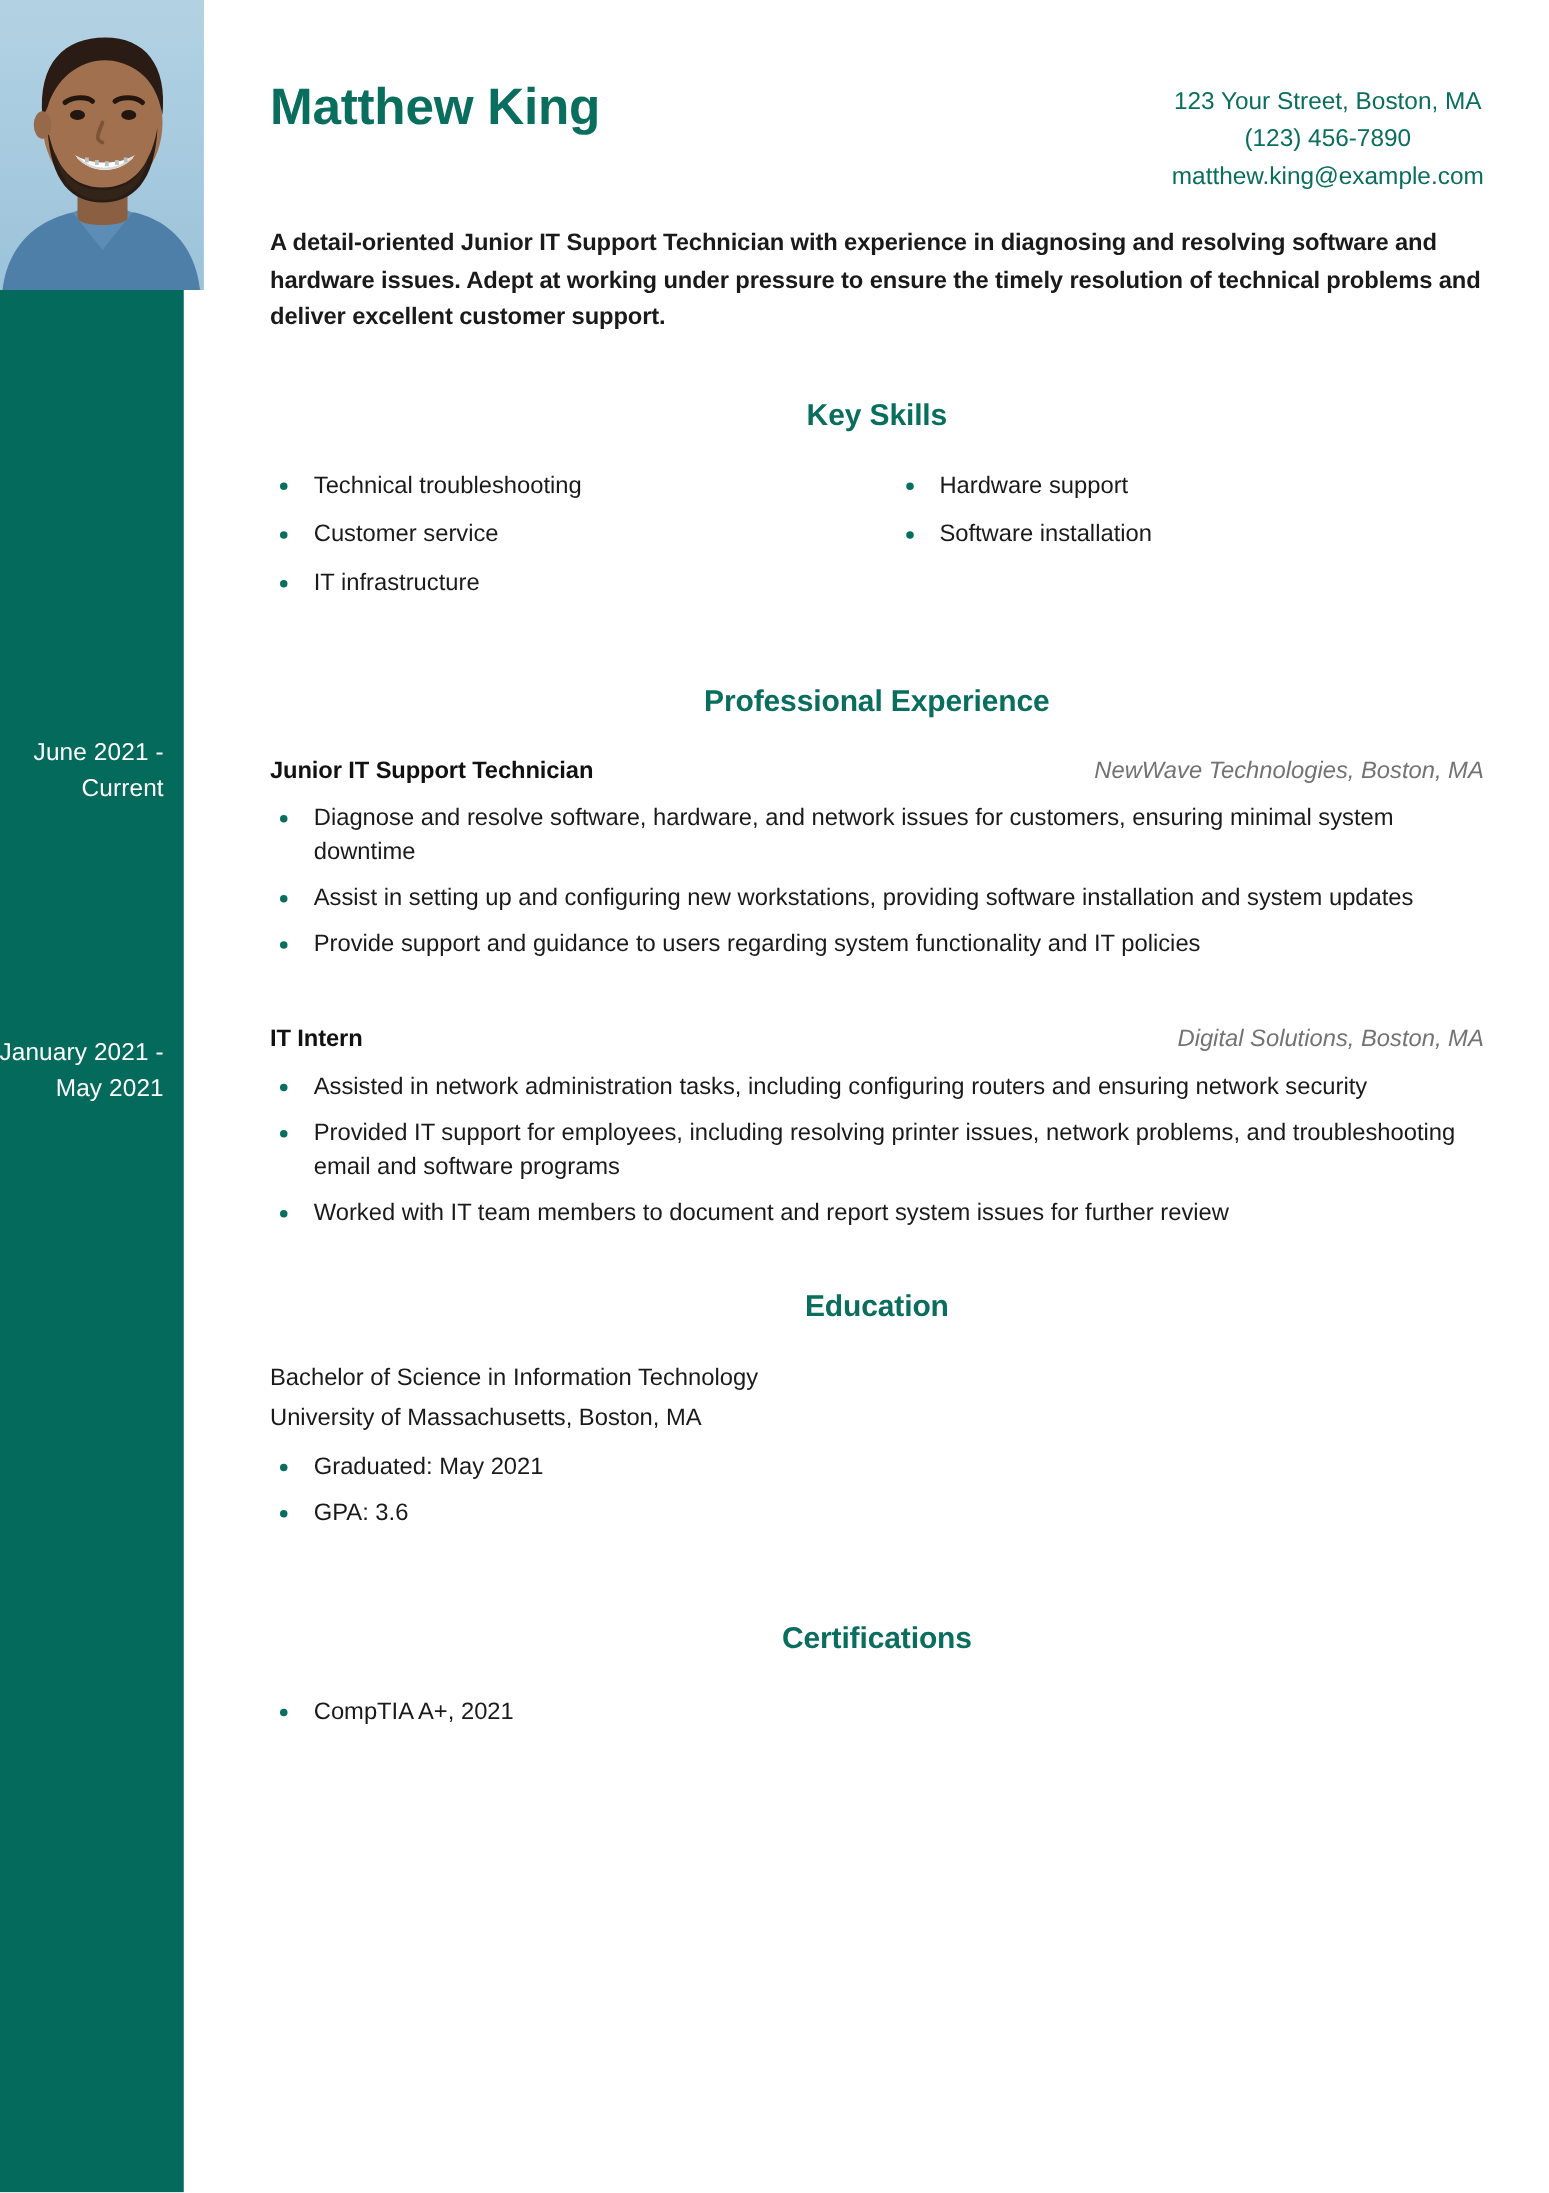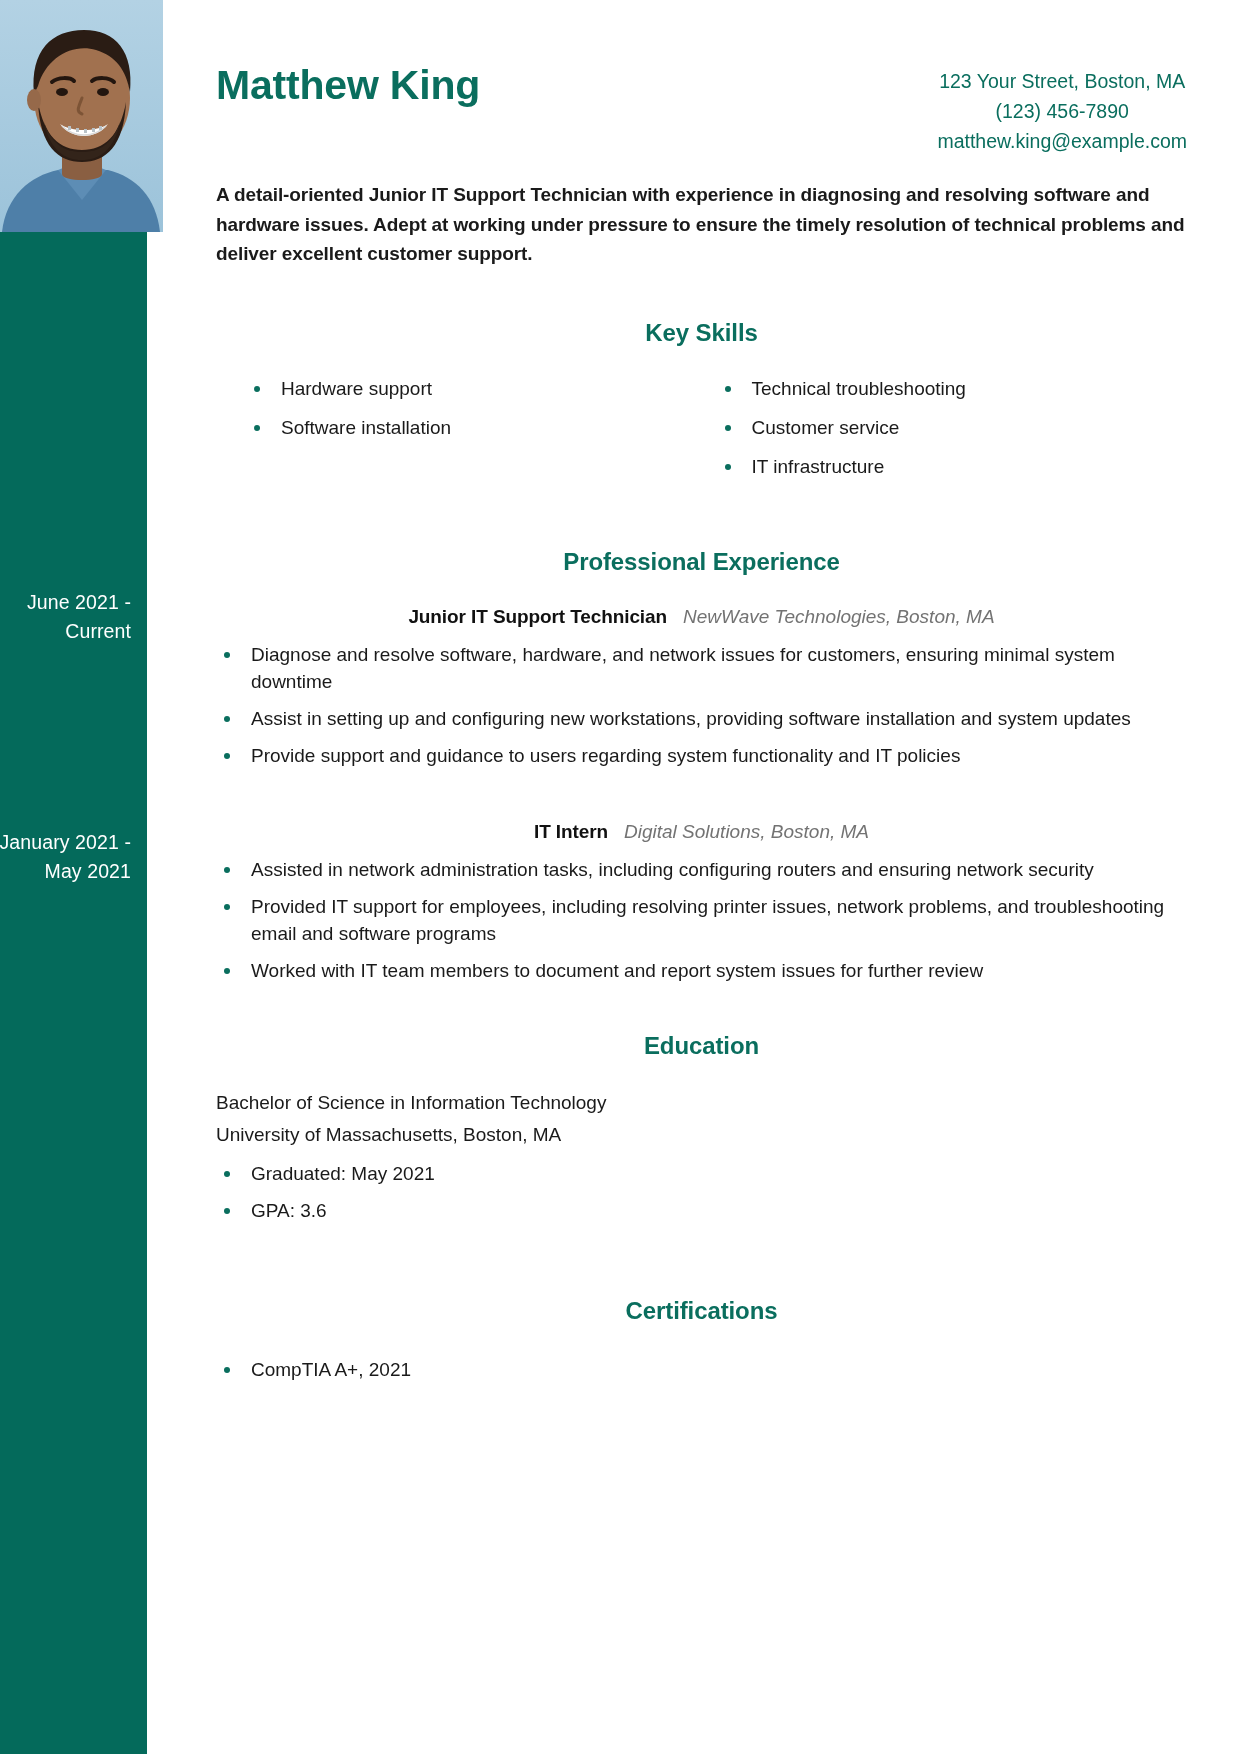--- a/index.html
+++ b/index.html
@@ -139,21 +139,21 @@
     display: flex;
   }
   .skills-col { width: 50%; }
   .skills-col.right { padding-left: 30px; }
   .skills-col ul.bul > li { margin-bottom: 12px; }
 
   
   .job { margin-top: 30px; }
   .job-row {
     display: flex;
-    justify-content: center;
+    justify-content: space-between;
     align-items: baseline;
     gap: 16px;
   }
   .job-title {
     font-size: 19px;
     font-weight: bold;
     color: #111111;
     letter-spacing: -0.1px;
   }
   .job-company {
@@ -242,31 +242,31 @@
         <div>(123) 456-7890</div>
         <div>matthew.king@example.com</div>
       </div>
     </div>
 
     <div class="summary">A detail-oriented Junior IT Support Technician with experience in diagnosing and resolving software and hardware issues. Adept at working under pressure to ensure the timely resolution of technical problems and deliver excellent customer support.</div>
 
     <div class="section-title st-skills">Key Skills</div>
 
     <div class="skills-wrap">
-      <div class="skills-col right">
-        <ul class="bul">
-          <li>Hardware support</li>
-          <li>Software installation</li>
-        </ul>
-      </div>
       <div class="skills-col left">
         <ul class="bul">
           <li>Technical troubleshooting</li>
           <li>Customer service</li>
           <li>IT infrastructure</li>
+        </ul>
+      </div>
+      <div class="skills-col right">
+        <ul class="bul">
+          <li>Hardware support</li>
+          <li>Software installation</li>
         </ul>
       </div>
     </div>
 
     <div class="section-title st-exp">Professional Experience</div>
 
     <div class="job job-1">
       <div class="job-row">
         <div class="job-title">Junior IT Support Technician</div>
         <div class="job-company">NewWave Technologies, Boston, MA</div>

